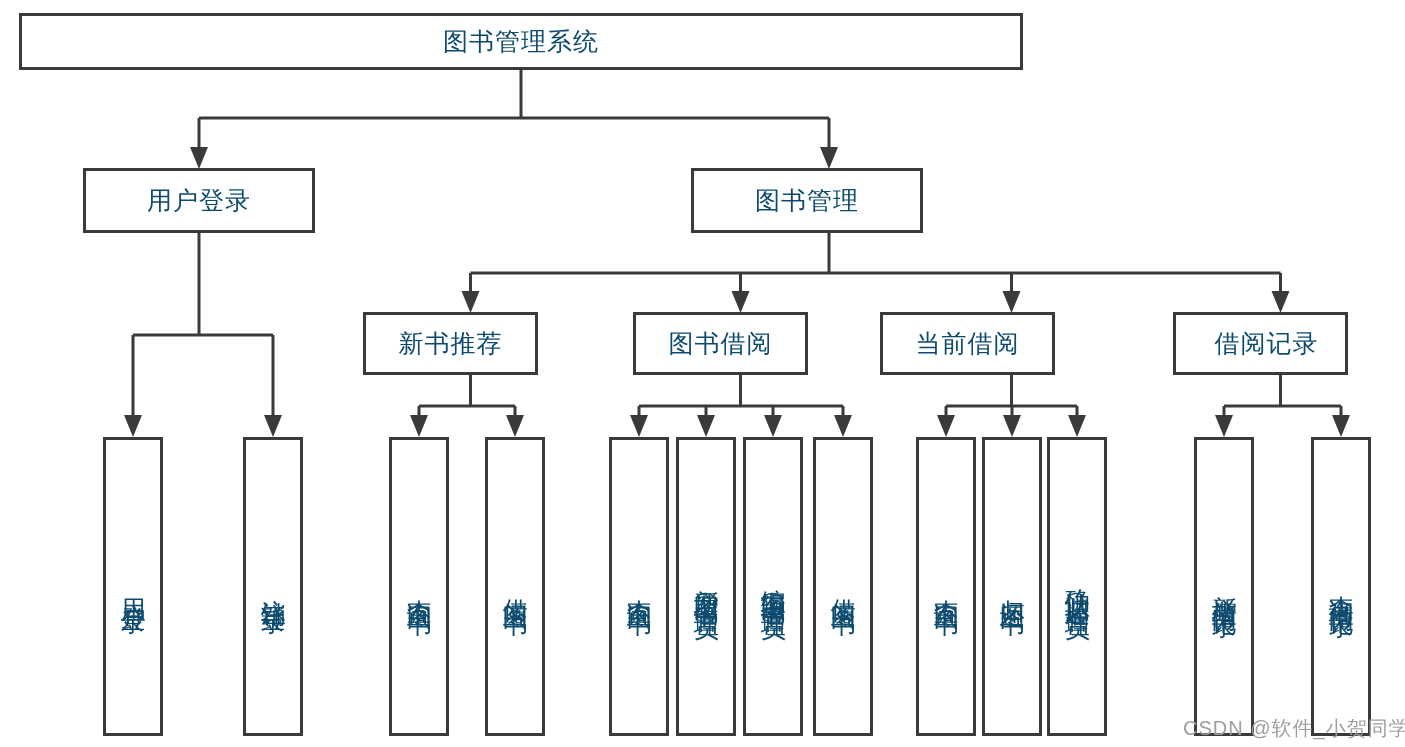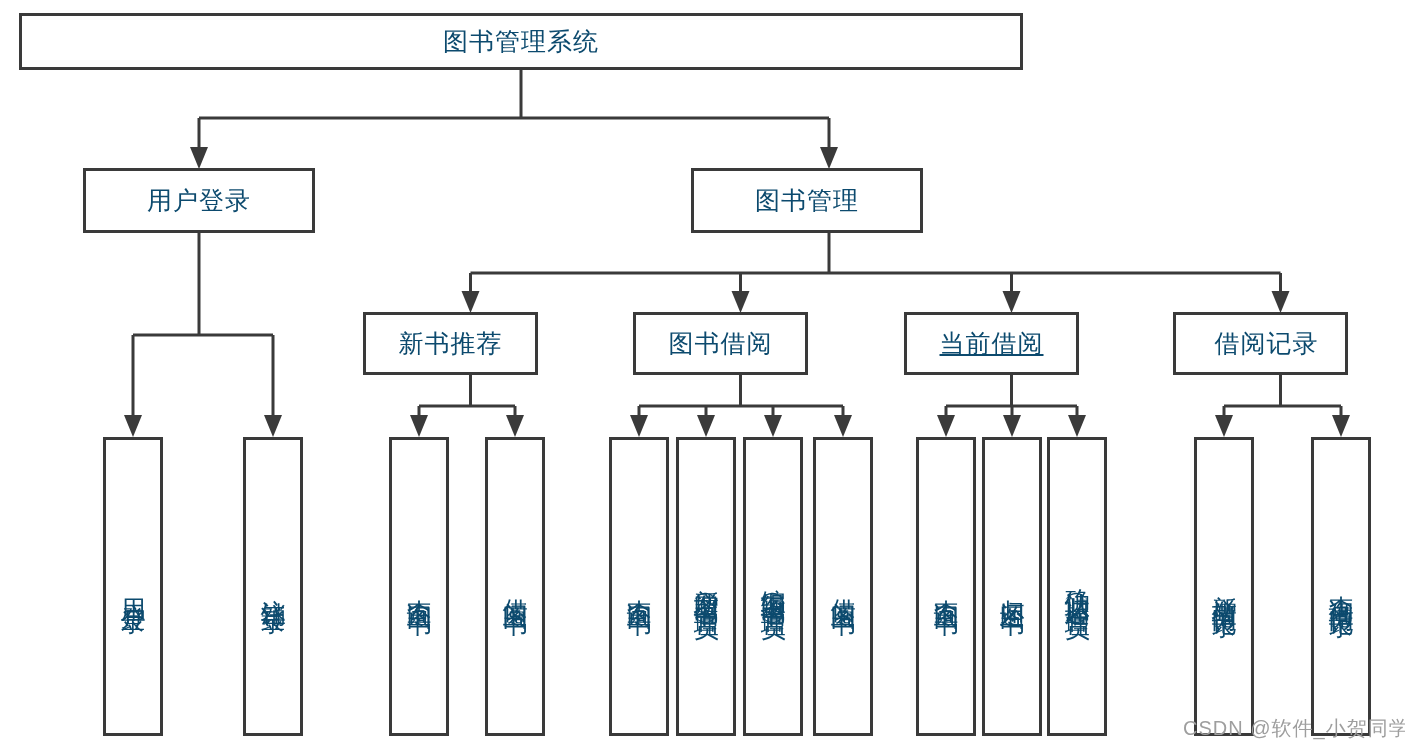--- a/index.html
+++ b/index.html
@@ -118,21 +118,21 @@
   <div class="node h-node l2-node" style="left:691px;">
     <span>图书管理</span>
   </div>
 
   <div class="node h-node l3-node" style="left:363px;">
     <span>新书推荐</span>
   </div>
   <div class="node h-node l3-node" style="left:633px;">
     <span>图书借阅</span>
   </div>
-  <div class="node h-node l3-node" style="left:904px;text-decoration:underline;">
+  <div class="node h-node l3-node" style="left:880px;">
     <span>当前借阅</span>
   </div>
   <div class="node h-node l3-node" style="left:1173px;padding-left:12px;">
     <span>借阅记录</span>
   </div>
 
   <div class="node v-node" style="left:103px;">
     <span>用户登录</span>
   </div>
   <div class="node v-node" style="left:243px;">

